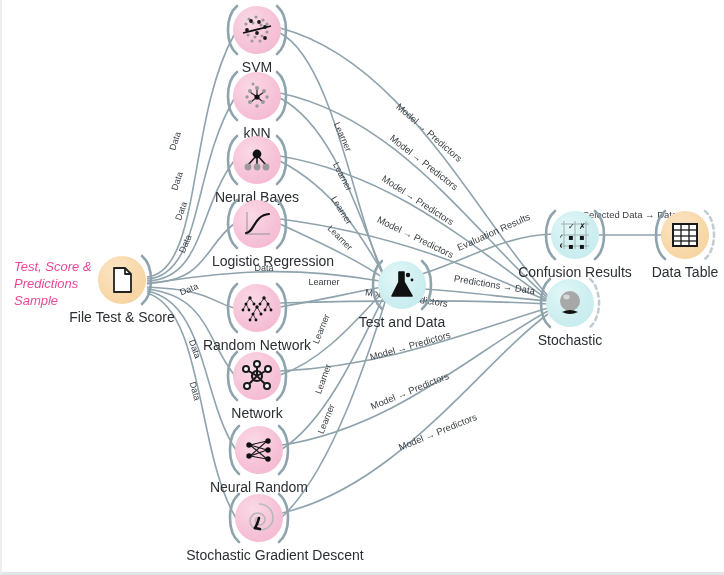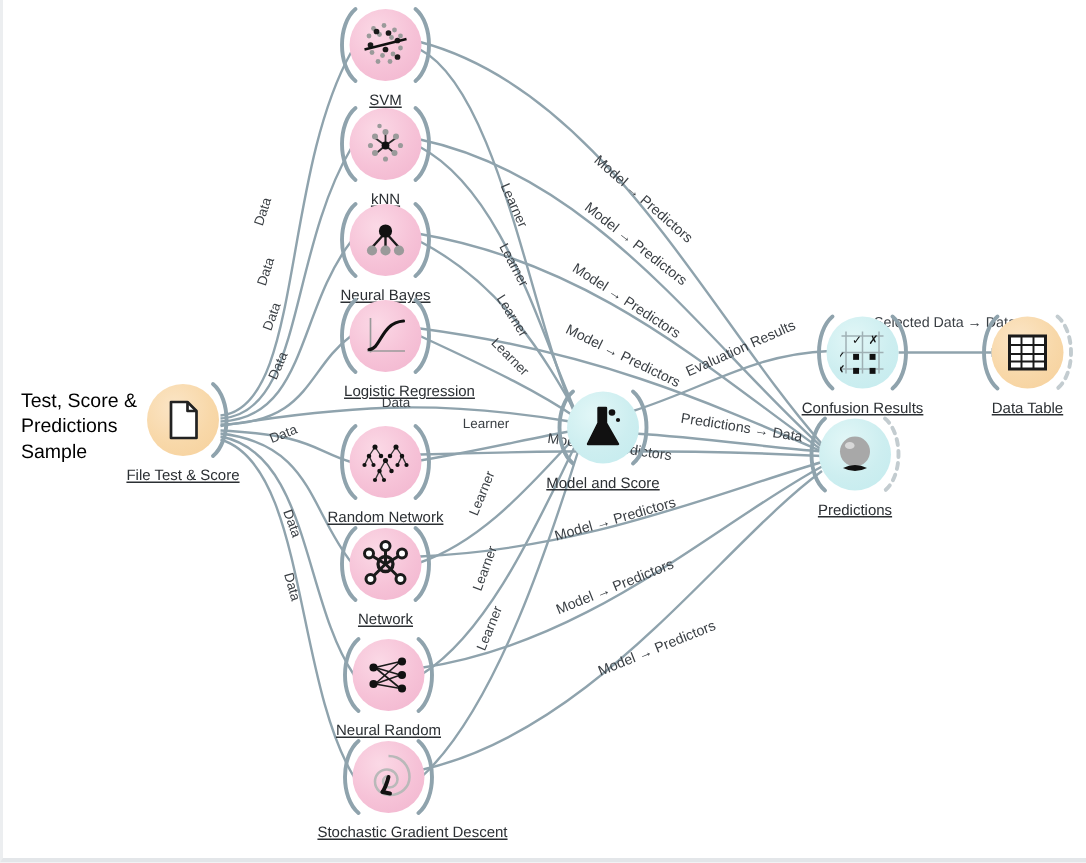--- a/index.html
+++ b/index.html
@@ -37,28 +37,27 @@
   }
   .node.cyan{
     background:radial-gradient(circle at 38% 32%, #e2f7f7 0%, #cdeef0 55%, #c3ebee 100%);
   }
   .node.orange{
     background:radial-gradient(circle at 38% 32%, #fbe5c6 0%, #f8d8a9 55%, #f6d09b 100%);
   }
   .node svg{display:block;}
   .wlabel{
     position:absolute;left:-90px;width:180px;top:31px;
-    text-align:center;font-size:10px;color:#2b2f33;line-height:13px;
+    text-align:center;font-size:14px;color:#2b2f33;line-height:13px;
     white-space:normal;
-    text-decoration:underline;
   }
   .wlabel.wide{left:-110px;width:220px;margin-left:16px;}
   .title-left{
     position:absolute;left:12px;top:258px;width:110px;
-    font-size:13px;line-height:17px;color:#000000;
+    font-size:13px;line-height:17px;color:#ec4899;font-style:italic;
   }
   
   .anch{position:absolute;pointer-events:none;}
 </style>
 </head>
 <body>
 
 <div id="canvas">
 
   <div class="title-left">Test, Score &amp; Predictions Sample</div>
@@ -385,21 +384,21 @@
     <svg class="anch" style="left:16px;top:-26px" width="22" height="52" viewBox="0 0 22 52">
         <path d="M4,2 C16,12 16,40 4,50" fill="none" stroke="#8fa3ad" stroke-width="2.6" stroke-linecap="round"></path>
       </svg>
     <div class="node cyan">
       <svg width="30" height="32" viewBox="0 0 30 32">
         <path d="M12,3 H17 V13 L25,27 H5 L12,13 Z" fill="#111" stroke="#111" stroke-width="1.6" stroke-linejoin="round"></path>
         <circle cx="21" cy="6" r="2.2" fill="#111"></circle>
         <circle cx="25" cy="11" r="1.4" fill="#111"></circle>
       </svg>
     </div>
-    <div class="wlabel">Model and Score</div>
+    <div class="wlabel">Test and Data</div>
   </div>
 
   <div class="widget" style="left:573px;top:235px">
     <svg class="anch" style="left:-38px;top:-26px" width="22" height="52" viewBox="0 0 22 52">
         <path d="M18,2 C6,12 6,40 18,50" fill="none" stroke="#8fa3ad" stroke-width="2.6" stroke-linecap="round"></path>
       </svg>
     <svg class="anch" style="left:16px;top:-26px" width="22" height="52" viewBox="0 0 22 52">
         <path d="M4,2 C16,12 16,40 4,50" fill="none" stroke="#8fa3ad" stroke-width="2.6" stroke-linecap="round"></path>
       </svg>
     <div class="node cyan">
@@ -457,16 +456,16 @@
         <path d="M4,2 C16,12 16,40 4,50" fill="none" stroke="#c3ccd0" stroke-width="2.6" stroke-linecap="round" stroke-dasharray="4 4"></path>
       </svg>
     <div class="node cyan">
       <svg width="30" height="30" viewBox="0 0 30 30">
         <circle cx="15" cy="13" r="10" fill="#a8a8a8"></circle>
         <path d="M15,3 A10,10 0 0,1 15,23 A10,10 0 0,0 15,3" fill="#8e8e8e"></path>
         <ellipse cx="11.5" cy="9" rx="3.2" ry="2.4" fill="#d8d8d8"></ellipse>
         <path d="M7,24 Q15,20 23,24 Q15,28 7,24 Z" fill="#111"></path>
       </svg>
     </div>
-    <div class="wlabel">Predictions</div>
+    <div class="wlabel">Stochastic</div>
   </div>
 
 </div>
 
 </body></html>

